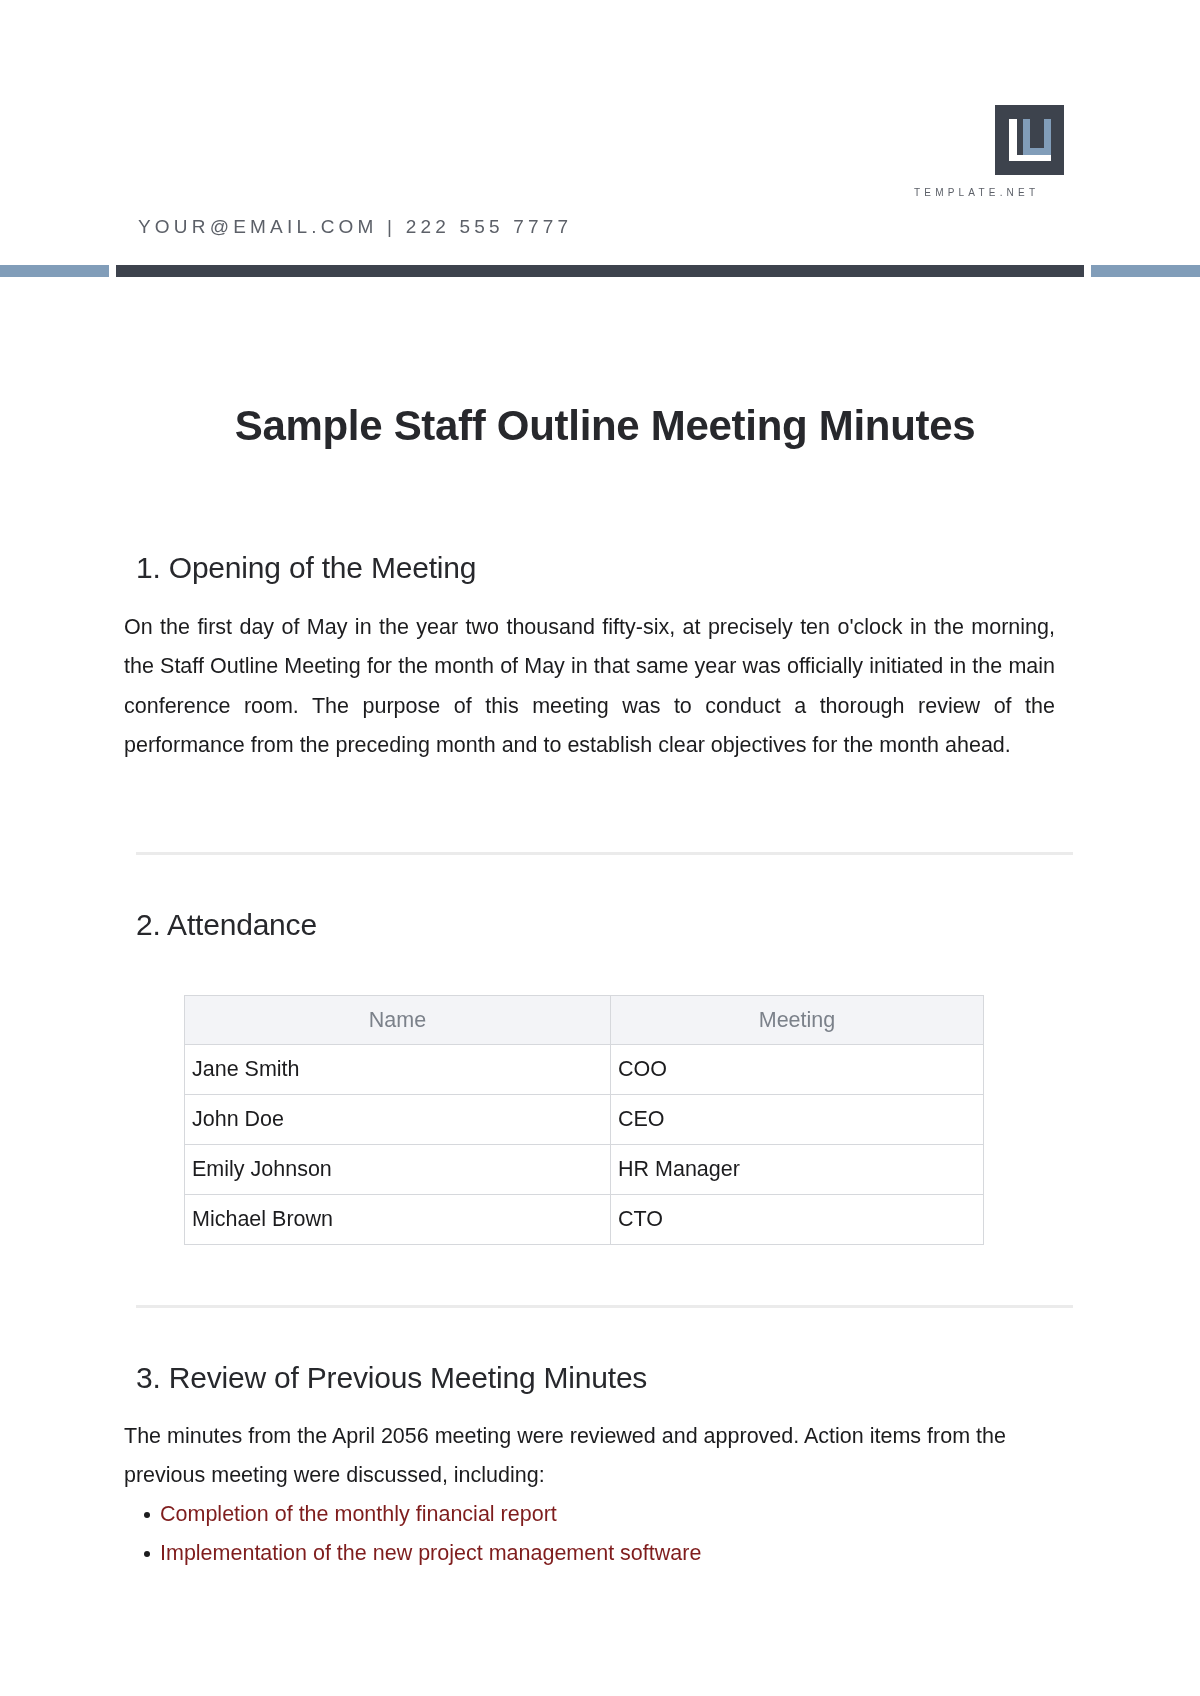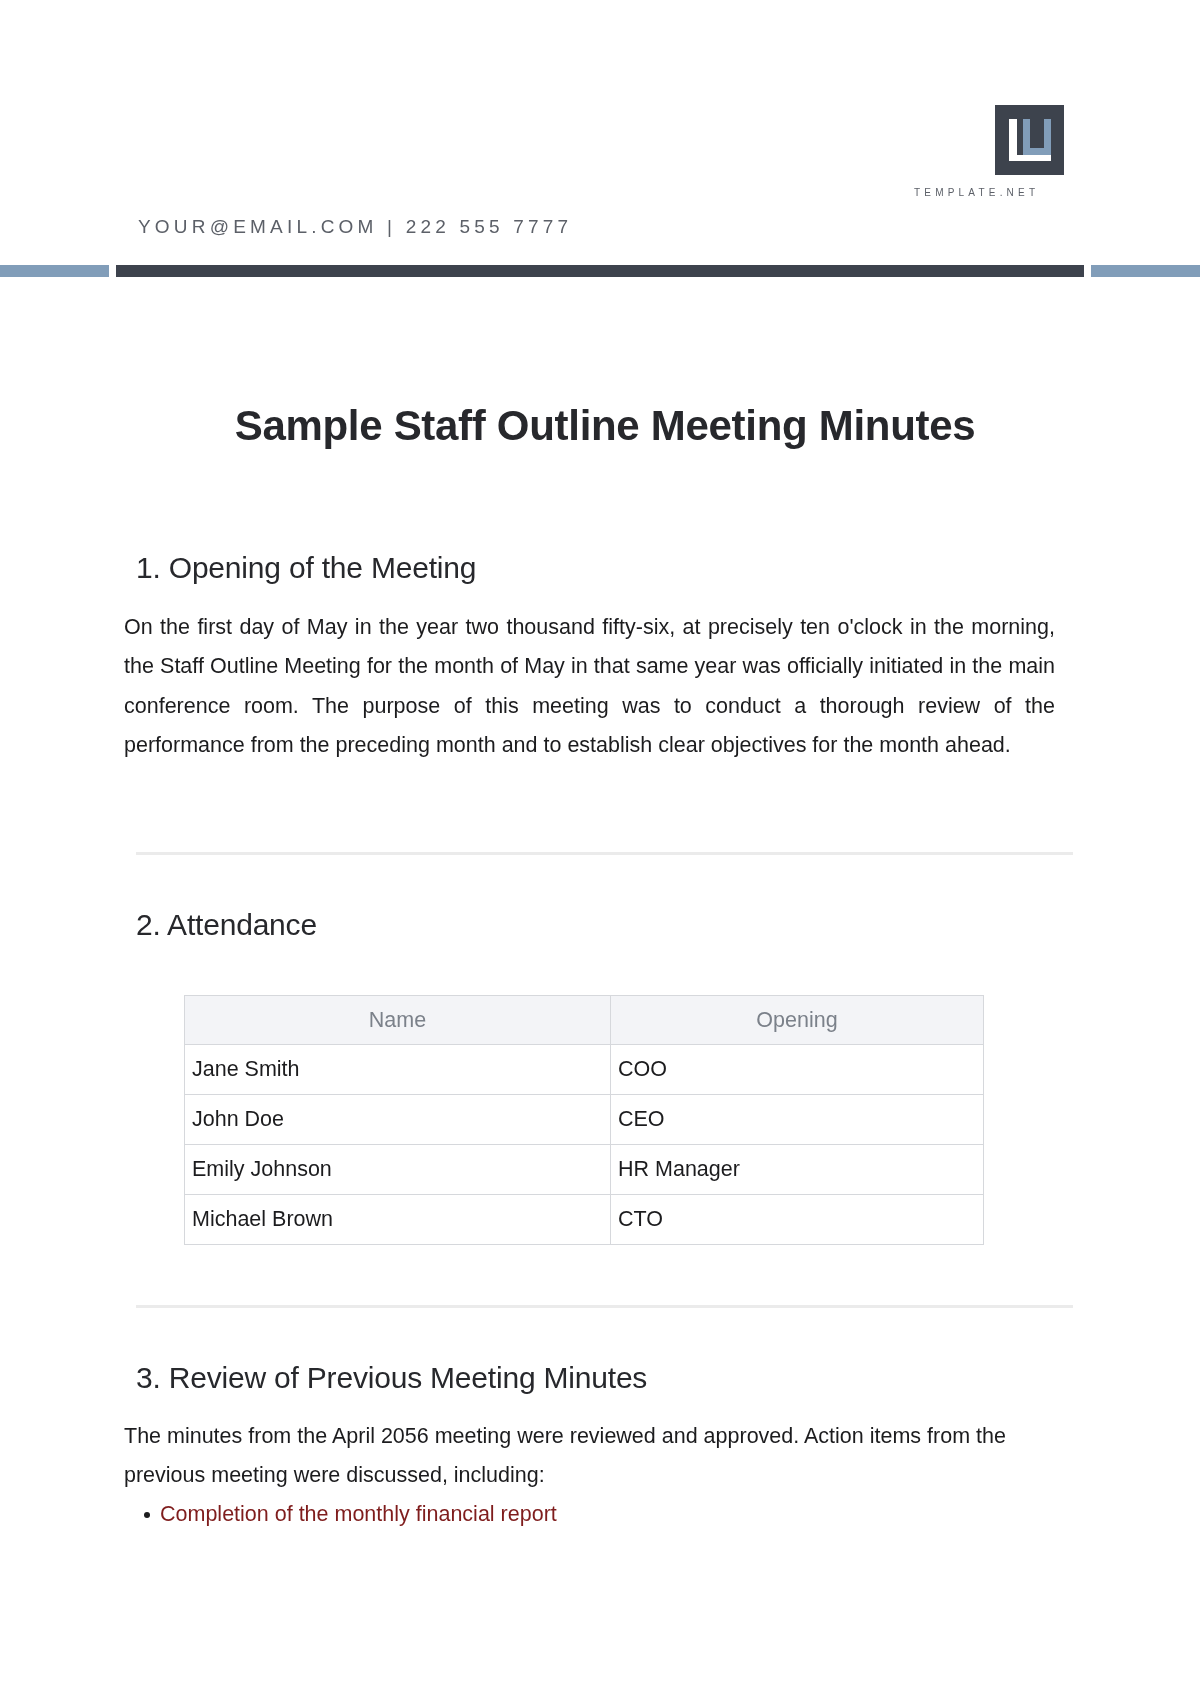--- a/index.html
+++ b/index.html
@@ -59,21 +59,21 @@
 <div class="h2" style="top:551px;">1. Opening of the Meeting</div>
 <p class="para" style="top:608px;">On the first day of May in the year two thousand fifty-six, at precisely ten o'clock in the morning, the Staff Outline Meeting for the month of May in that same year was officially initiated in the main conference room. The purpose of this meeting was to conduct a thorough review of the performance from the preceding month and to establish clear objectives for the month ahead.</p>
 
 <div class="divider" style="top:852px;"></div>
 
 <div class="h2" style="top:908px;">2. Attendance</div>
 <table class="att">
   <thead>
     <tr>
       <th>Name</th>
-      <th>Opening</th>
+      <th>Meeting</th>
     </tr>
   </thead>
   <tbody>
     <tr>
       <td>Jane Smith</td>
       <td>COO</td>
     </tr>
     <tr>
       <td>John Doe</td>
       <td>CEO</td>
@@ -88,13 +88,14 @@
     </tr>
   </tbody>
 </table>
 
 <div class="divider" style="top:1305px;"></div>
 
 <div class="h2" style="top:1361px;">3. Review of Previous Meeting Minutes</div>
 <p class="para left" style="top:1417px;">The minutes from the April 2056 meeting were reviewed and approved. Action items from the previous meeting were discussed, including:</p>
 <ul class="bullets">
   <li><span class="dot"></span><span>Completion of the monthly financial report</span></li>
+  <li><span class="dot"></span><span>Implementation of the new project management software</span></li>
 </ul>
 
 </body></html>

